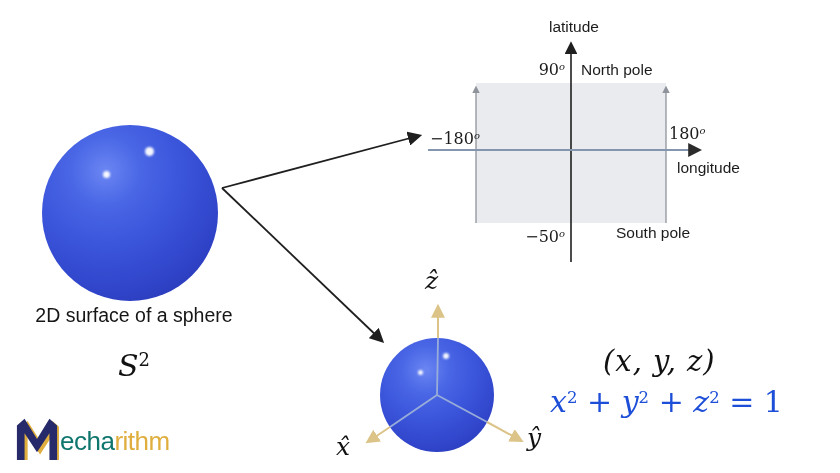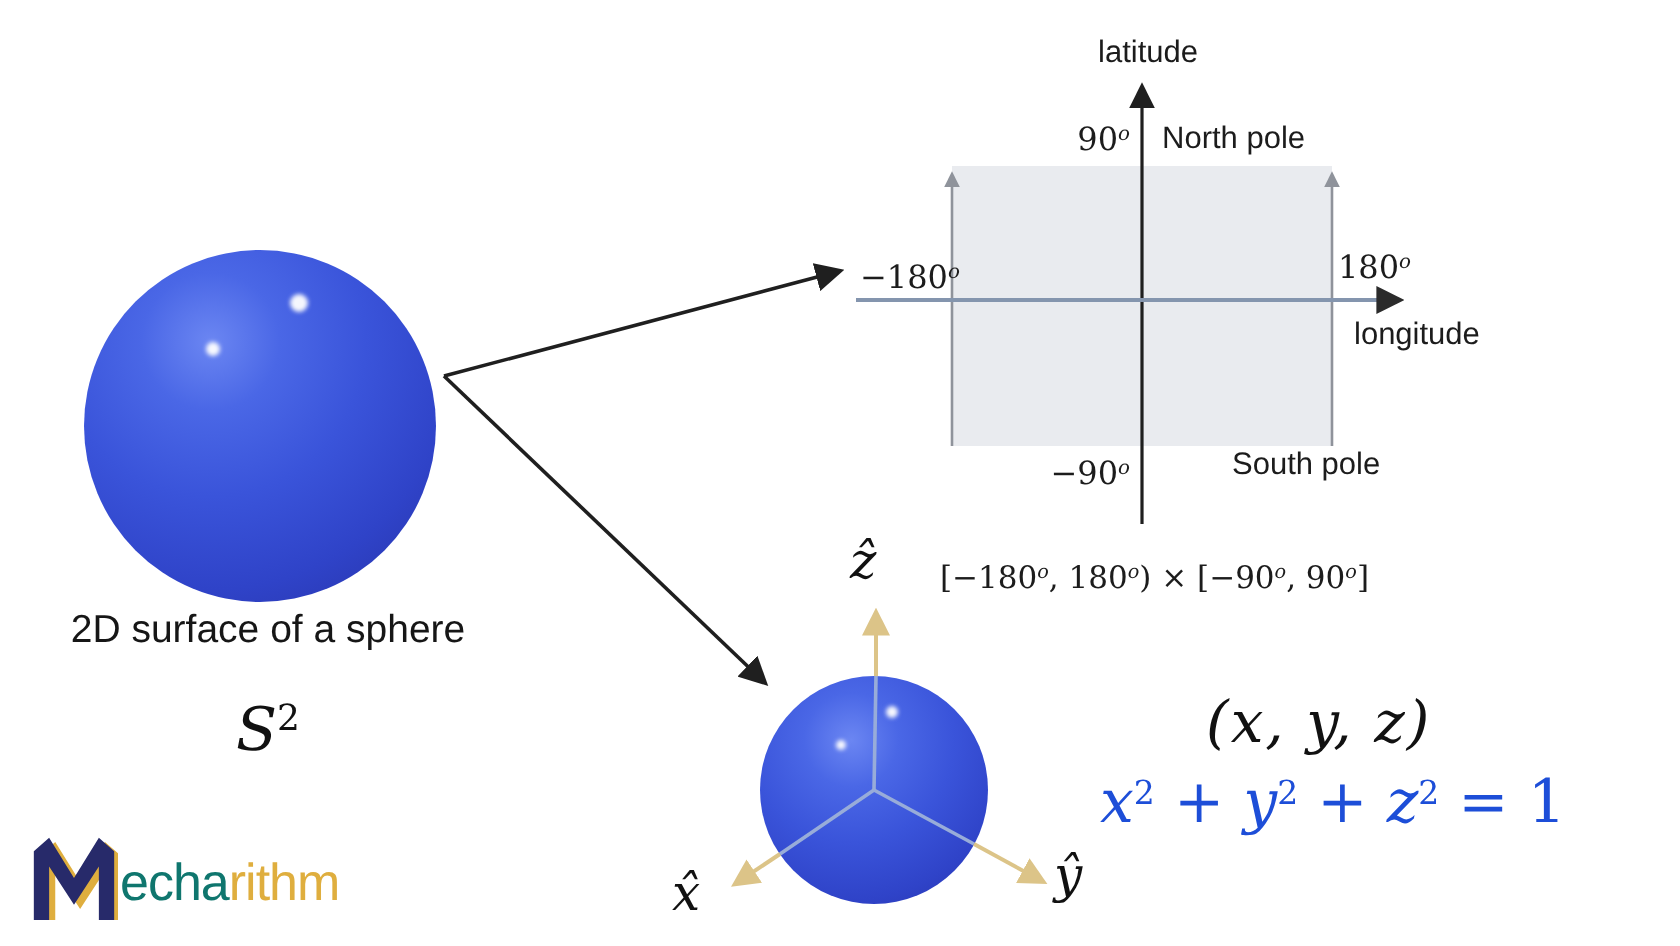--- a/index.html
+++ b/index.html
@@ -89,27 +89,26 @@
     <line x1="437" y1="395" x2="487" y2="422" stroke="#98acd9" stroke-width="1.8"></line>
 
     <line x1="438" y1="338" x2="438" y2="308" stroke="#dcc488" stroke-width="2" marker-end="url(#ah-tan)"></line>
     <line x1="390" y1="427" x2="369" y2="441" stroke="#dcc488" stroke-width="2" marker-end="url(#ah-tan)"></line>
     <line x1="487" y1="422" x2="520" y2="440" stroke="#dcc488" stroke-width="2" marker-end="url(#ah-tan)"></line>
   </svg>
 
   <div class="lbl sans15" style="left:549px;top:18px;">latitude</div>
   <div class="lbl tick" style="left:527px;top:60px;width:38px;text-align:right;"><span>90</span><sup>o</sup></div>
   <div class="lbl sans15" style="left:581px;top:61px;">North pole</div>
-  <div class="lbl tick" style="left:517px;top:227px;width:48px;text-align:right;"><span>−90</span><sup>o</sup></div>
+  <div class="lbl tick" style="left:517px;top:227px;width:48px;text-align:right;"><span>−50</span><sup>o</sup></div>
   <div class="lbl sans15" style="left:580px;top:224px;margin-left:36px;">South pole</div>
   <div class="lbl tick" style="left:430px;top:129px;"><span>−180</span><sup>o</sup></div>
   <div class="lbl tick" style="left:669px;top:124px;"><span>180</span><sup>o</sup></div>
   <div class="lbl sans15" style="left:677px;top:159px;">longitude</div>
 
-  <div class="lbl dom" style="left:470px;top:280px;width:196px;text-align:center;"><span>[−180</span><sup>o</sup><span>, 180</span><sup>o</sup><span>) × [−90</span><sup>o</sup><span>, 90</span><sup>o</sup><span>]</span></div>
 
   <div class="lbl caption" style="left:28px;top:304px;width:212px;text-align:center;">2D surface of a sphere</div>
   <div class="lbl mathit s2" style="left:79px;top:348px;width:110px;text-align:center;"><span>S</span><sup>2</sup></div>
 
   <div class="lbl mathit hat" style="left:425px;top:266px;">ẑ</div>
   <div class="lbl mathit hat" style="left:336px;top:432px;">x̂</div>
   <div class="lbl mathit hat" style="left:527px;top:423px;">ŷ</div>
 
   <div class="lbl mathit tuple" style="left:603px;top:344px;">(x, y, z)</div>
   <div class="lbl eq" style="left:550px;top:384px;"><i>x</i><sup>2</sup><span> + </span><i>y</i><sup>2</sup><span> + </span><i>z</i><sup>2</sup><span> = 1</span></div>

